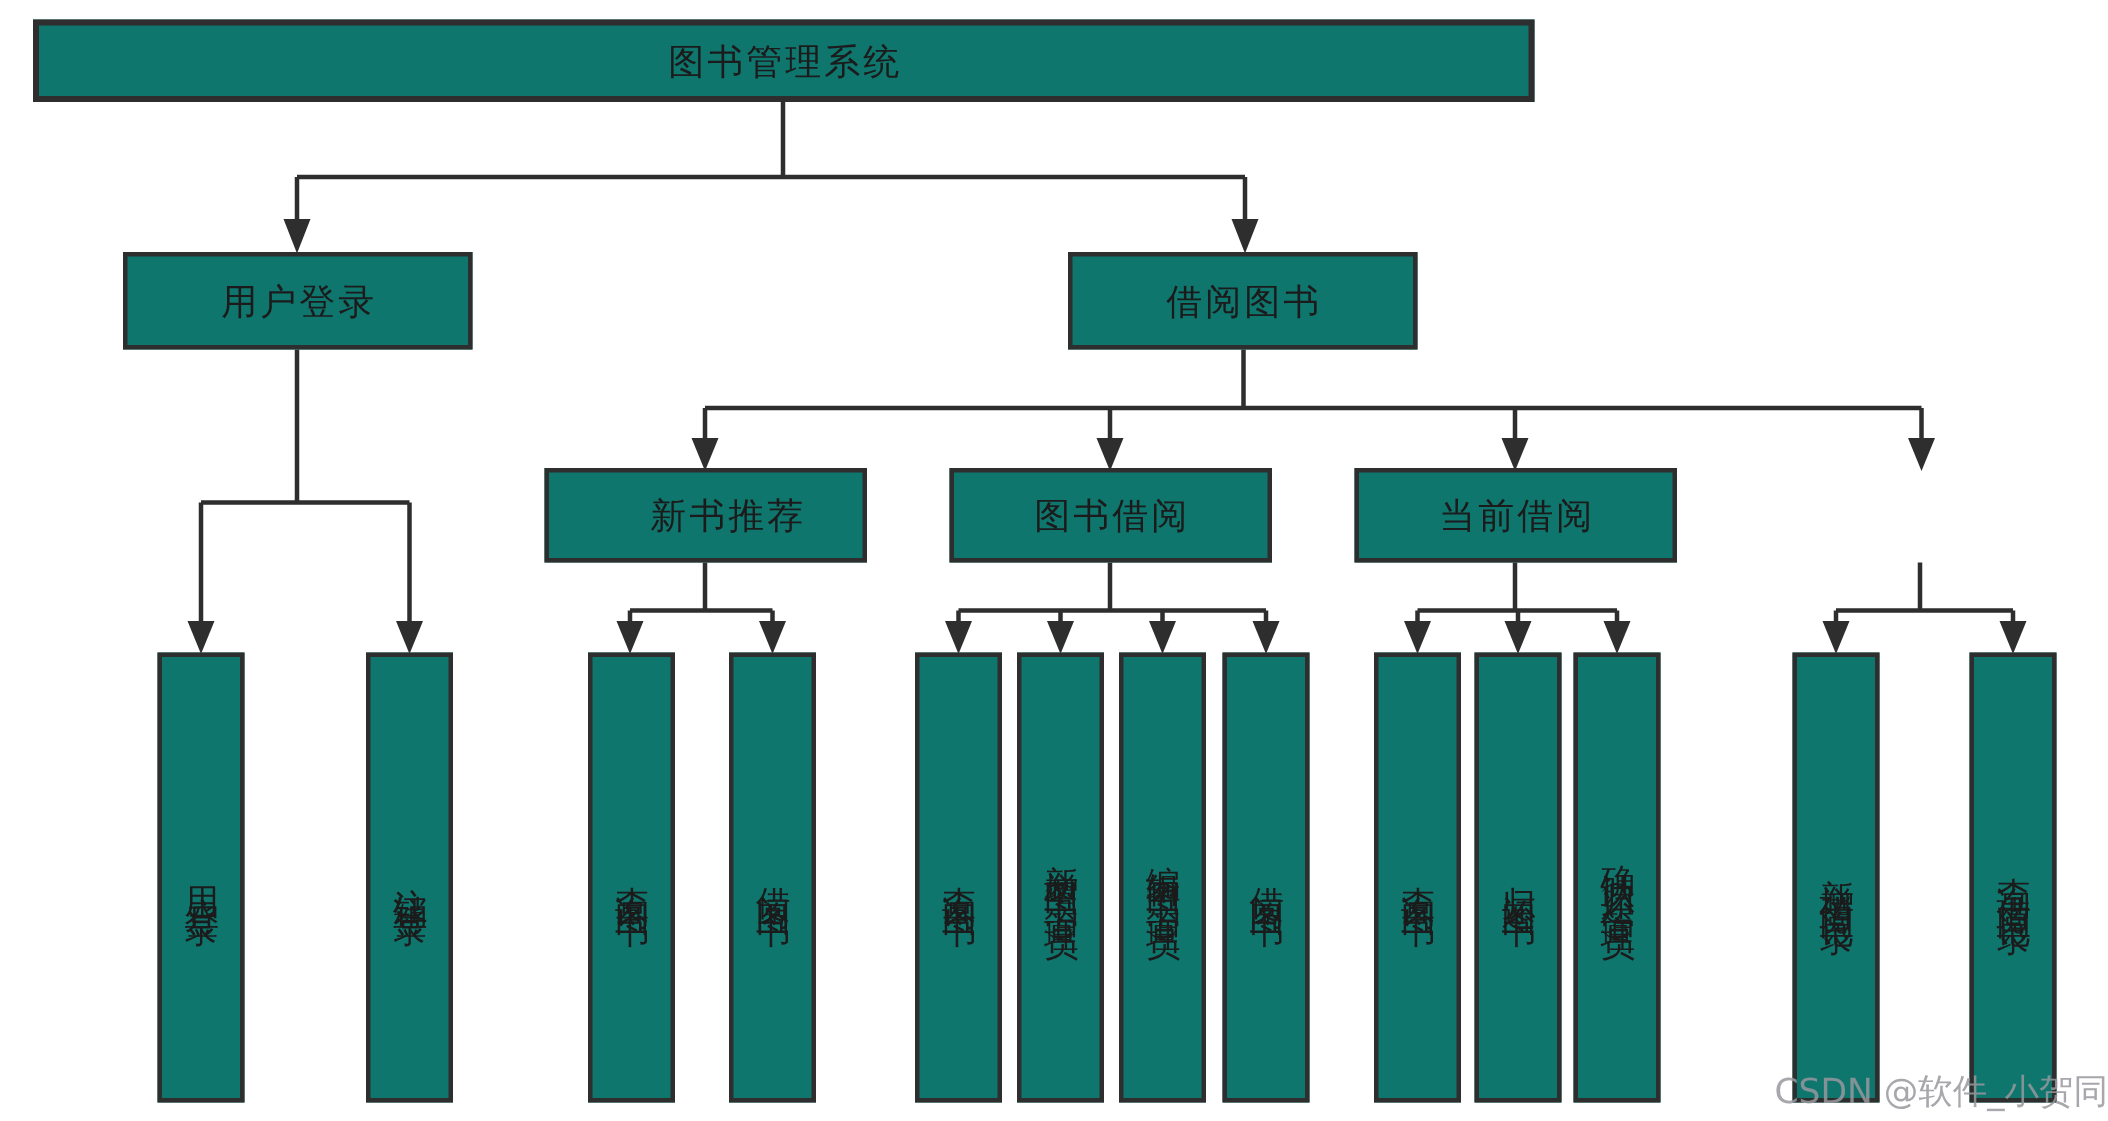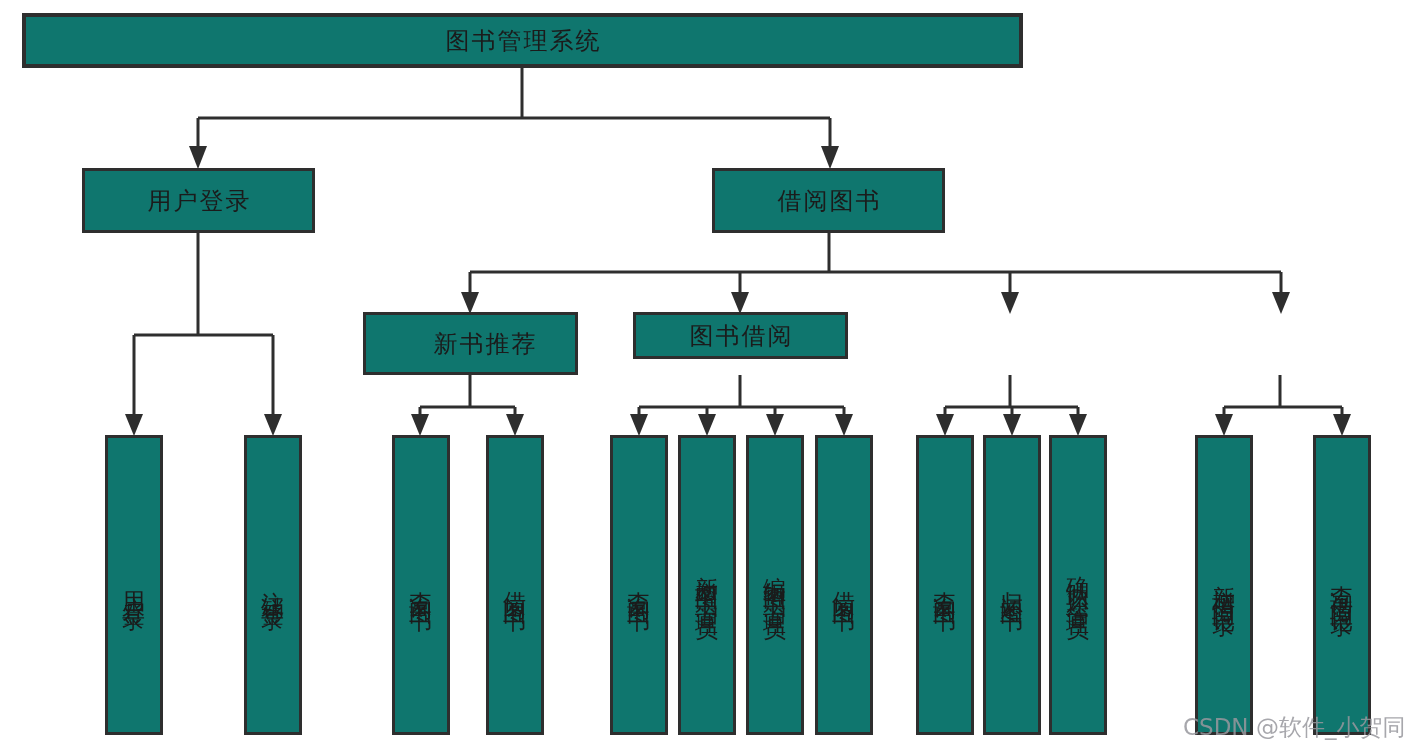--- a/index.html
+++ b/index.html
@@ -21,21 +21,21 @@
     align-items: center;
     justify-content: center;
     color: #1b1b1b;
     text-align: center;
   }
   .h-label { font-size: 24px; letter-spacing: 2px; text-indent: 2px; white-space: nowrap; }
   .root-box { left: 22px; top: 13px; width: 1001px; height: 55px; border-width: 4px; }
   .n-user-login  { left: 82px;  top: 168px; width: 233px; height: 65px; }
   .n-book-mgmt   { left: 712px; top: 168px; width: 233px; height: 65px; }
   .n-new-rec     { left: 363px; top: 312px; width: 215px; height: 63px; padding-left: 28px; }
-  .n-borrowing   { left: 633px; top: 312px; width: 215px; height: 47px; }
+  .n-borrowing   { left: 633px; top: 312px; width: 215px; height: 63px; }
   .n-current     { left: 903px; top: 312px; width: 215px; height: 63px; }
   .n-records     { left: 1173px; top: 312px; width: 215px; height: 63px; }
   .leaf {
     top: 435px; width: 58px; height: 300px;
     writing-mode: vertical-rl;
     text-orientation: mixed;
     font-size: 23px;
     letter-spacing: 6px;
     line-height: 30px;
   }
@@ -100,20 +100,21 @@
     </g>
   </svg>
 
   <div class="box root-box h-label">图书管理系统</div>
 
   <div class="box n-user-login h-label">用户登录</div>
   <div class="box n-book-mgmt h-label">借阅图书</div>
 
   <div class="box n-new-rec h-label">新书推荐</div>
   <div class="box n-borrowing h-label">图书借阅</div>
+  <div class="box n-current h-label">当前借阅</div>
 
   <div class="box leaf lf1">用户登录</div>
   <div class="box leaf lf2">注销登录</div>
 
   <div class="box leaf lf3">查询图书</div>
   <div class="box leaf lf4">借阅图书</div>
 
   <div class="box leaf lf5">查询图书</div>
   <div class="box leaf lf6">新增图书（管理员）</div>
   <div class="box leaf lf7">编辑图书（管理员）</div>

